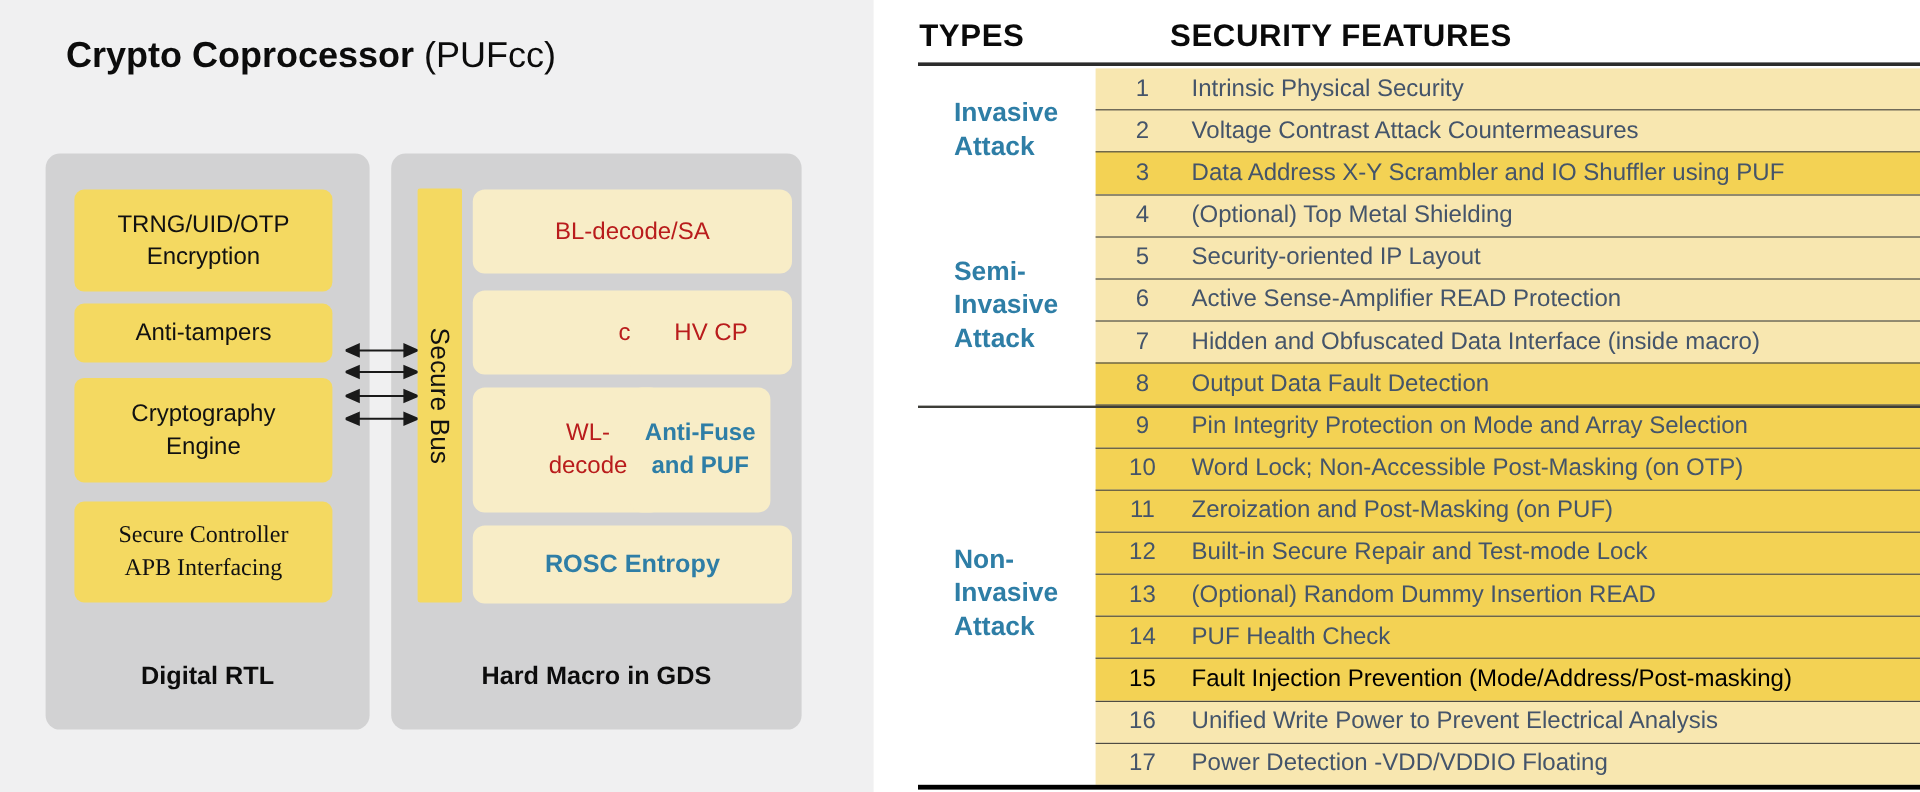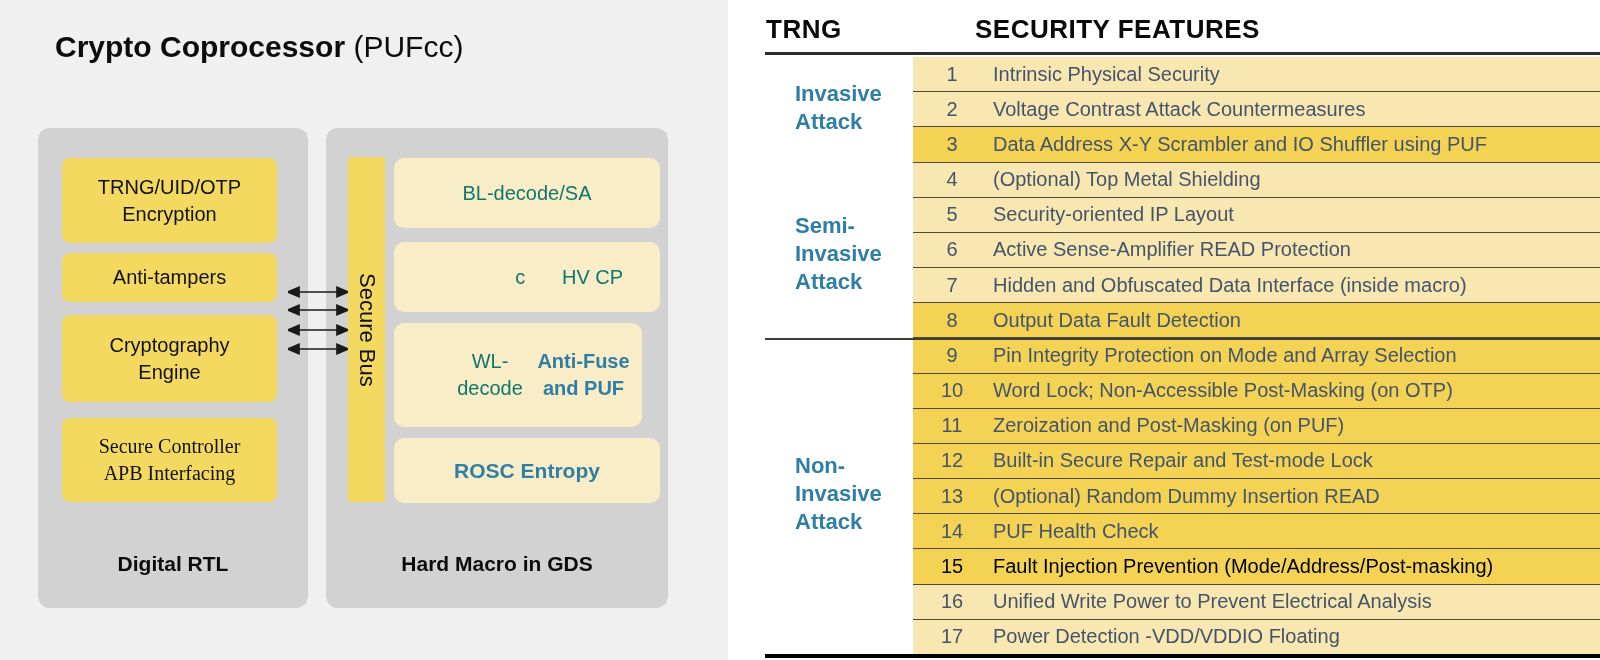--- a/index.html
+++ b/index.html
@@ -16,21 +16,21 @@
   #panel-rtl{left:38px;top:128px;width:270px;height:480px;}
   #panel-gds{left:326px;top:128px;width:342px;height:480px;}
   .yblock{
     position:absolute;background:#f4d961;border-radius:8px;
     display:flex;flex-direction:column;justify-content:center;align-items:center;
     font-size:20px;line-height:27px;color:#111;text-align:center;
   }
   .cblock{
     position:absolute;background:#f8edc7;border-radius:10px;
     display:flex;flex-direction:column;justify-content:center;align-items:center;
-    font-size:20px;line-height:27px;color:#0f766e;text-align:center;
+    font-size:20px;line-height:27px;color:#b91c1c;text-align:center;
   }
   .cblock.teal{color:#2e7ea6;font-weight:bold;}
   #blk-trng{left:24px;top:30px;width:215px;height:85px;}
   #blk-anti{left:24px;top:125px;width:215px;height:49px;}
   #blk-crypto{left:24px;top:187px;width:215px;height:87px;}
   #blk-sec{left:24px;top:290px;width:215px;height:84px;font-family:Liberation Serif, serif;}
   .panel-caption{
     position:absolute;left:0;right:0;bottom:32px;text-align:center;
     font-size:21px;font-weight:bold;color:#0c0c0c;
   }
@@ -137,21 +137,21 @@
         <polygon points="60,28 49,23.2 49,32.8"></polygon>
       <line x1="9" y1="48" x2="51" y2="48"></line>
         <polygon points="0,48 11,43.2 11,52.8"></polygon>
         <polygon points="60,48 49,43.2 49,52.8"></polygon>
       <line x1="9" y1="67" x2="51" y2="67"></line>
         <polygon points="0,67 11,62.2 11,71.8"></polygon>
         <polygon points="60,67 49,62.2 49,71.8"></polygon>
     </g>
   </svg>
 
-  <div class="th" id="th-types">TRNG</div>
+  <div class="th" id="th-types">TYPES</div>
   <div class="th" id="th-features">SECURITY FEATURES</div>
   <div class="hline" id="header-line"></div>
 
   <div class="rows" id="rows">
       <div class="trow light">
         <div class="num">1</div>
         <div class="feat">Intrinsic Physical Security</div>
       </div>
       <div class="trow light">
         <div class="num">2</div>

